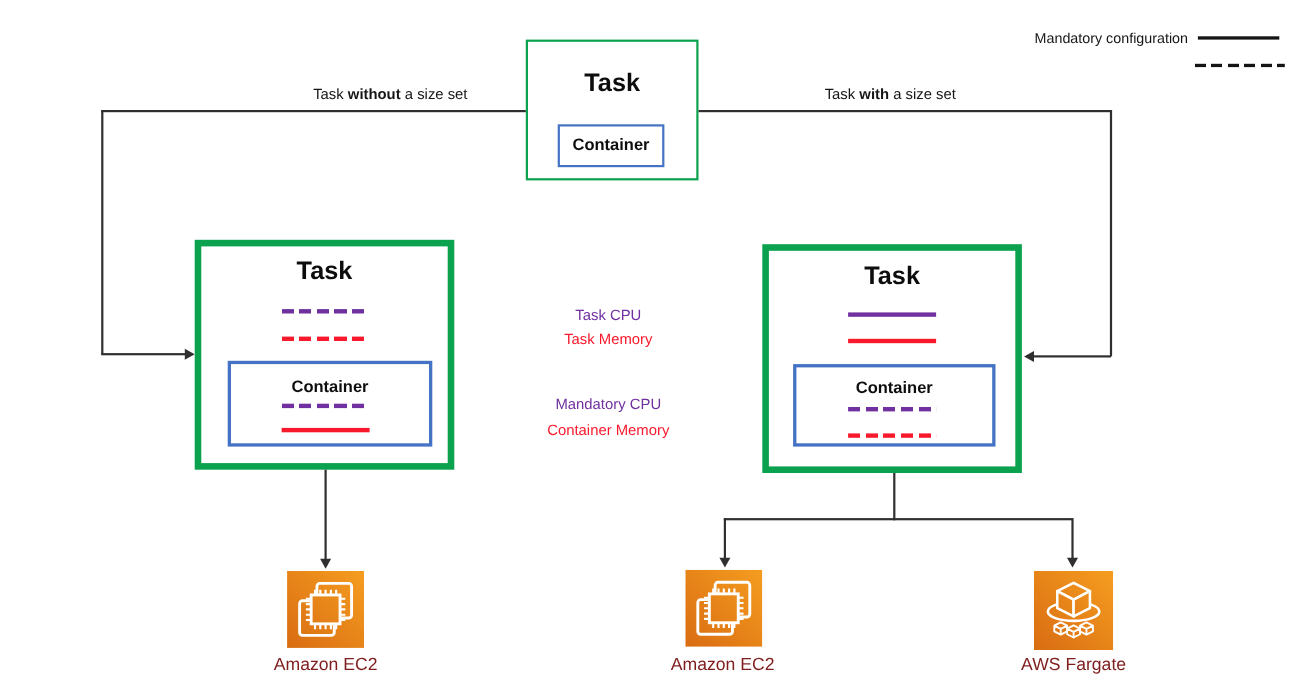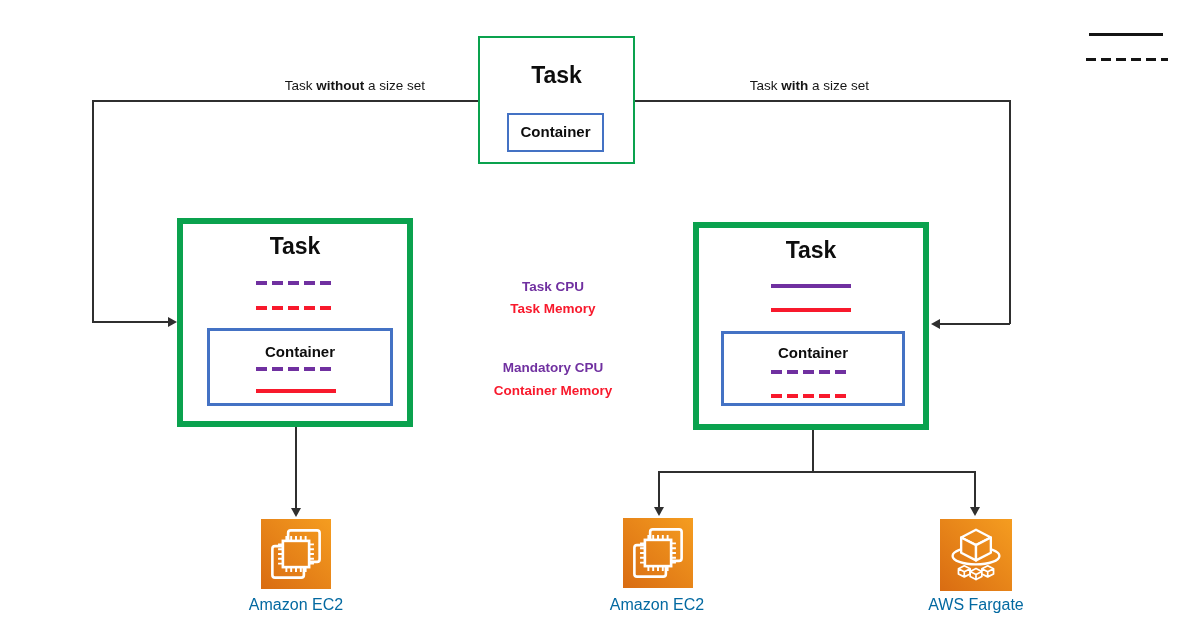--- a/index.html
+++ b/index.html
@@ -30,31 +30,32 @@
   .vline{width:1.5px; background:var(--line);}
   .arr-right{width:0;height:0;border-top:5px solid transparent;border-bottom:5px solid transparent;border-left:9px solid var(--line);}
   .arr-left{width:0;height:0;border-top:5px solid transparent;border-bottom:5px solid transparent;border-right:9px solid var(--line);}
   .arr-down{width:0;height:0;border-left:5px solid transparent;border-right:5px solid transparent;border-top:9px solid var(--line);}
   
   .branch-label{font-size:13.5px; text-align:right; white-space:nowrap; color:#161616;}
   .branch-label b{font-weight:bold;}
   .legend-text{font-size:13px; color:#161616; white-space:nowrap; text-align:right;}
   .legend-solid{height:3px; background:#141414;}
   .legend-dashed{height:3px; background:repeating-linear-gradient(90deg,#141414 0 10px, transparent 10px 15px);}
-  .mid-label{font-size:13.5px; font-weight:bold; text-align:center; white-space:nowrap;}
+  .mid-label{font-size:13.5px; font-weight:normal; text-align:center; white-space:nowrap;}
   .mid-purple{color:var(--purple);}
   .mid-red{color:var(--red);}
-  .target-label{font-size:16px; text-align:center; white-space:nowrap; color:#0369a1;}
+  .target-label{font-size:16px; text-align:center; white-space:nowrap; color:#7f1d1d;}
   .icon-svg{display:block; width:100%; height:100%;}
 </style>
 </head>
 <body>
 
 <div id="canvas">
 
+  <div class="abs legend-text" style="left:880px; top:27px; width:200px;">Mandatory configuration</div>
   <div class="abs legend-solid" style="left:1089px; top:33px; width:74px;"></div>
   <div class="abs legend-dashed" style="left:1086px; top:58px; width:82px;"></div>
 
   <div class="abs task-box-thin" style="left:478px; top:36px; width:157px; height:128px;"></div>
   <div class="abs task-title" style="left:478px; top:62px; width:157px;">Task</div>
   <div class="abs container-box" style="left:507px; top:113px; width:97px; height:39px;"></div>
   <div class="abs container-title" style="left:507px; top:123px; width:97px;">Container</div>
 
   <div class="abs branch-label" style="left:235px; top:78px; width:190px;"><span>Task </span><b>without</b><span> a size set</span></div>
   <div class="abs branch-label" style="left:679px; top:78px; width:190px;"><span>Task </span><b>with</b><span> a size set</span></div>

